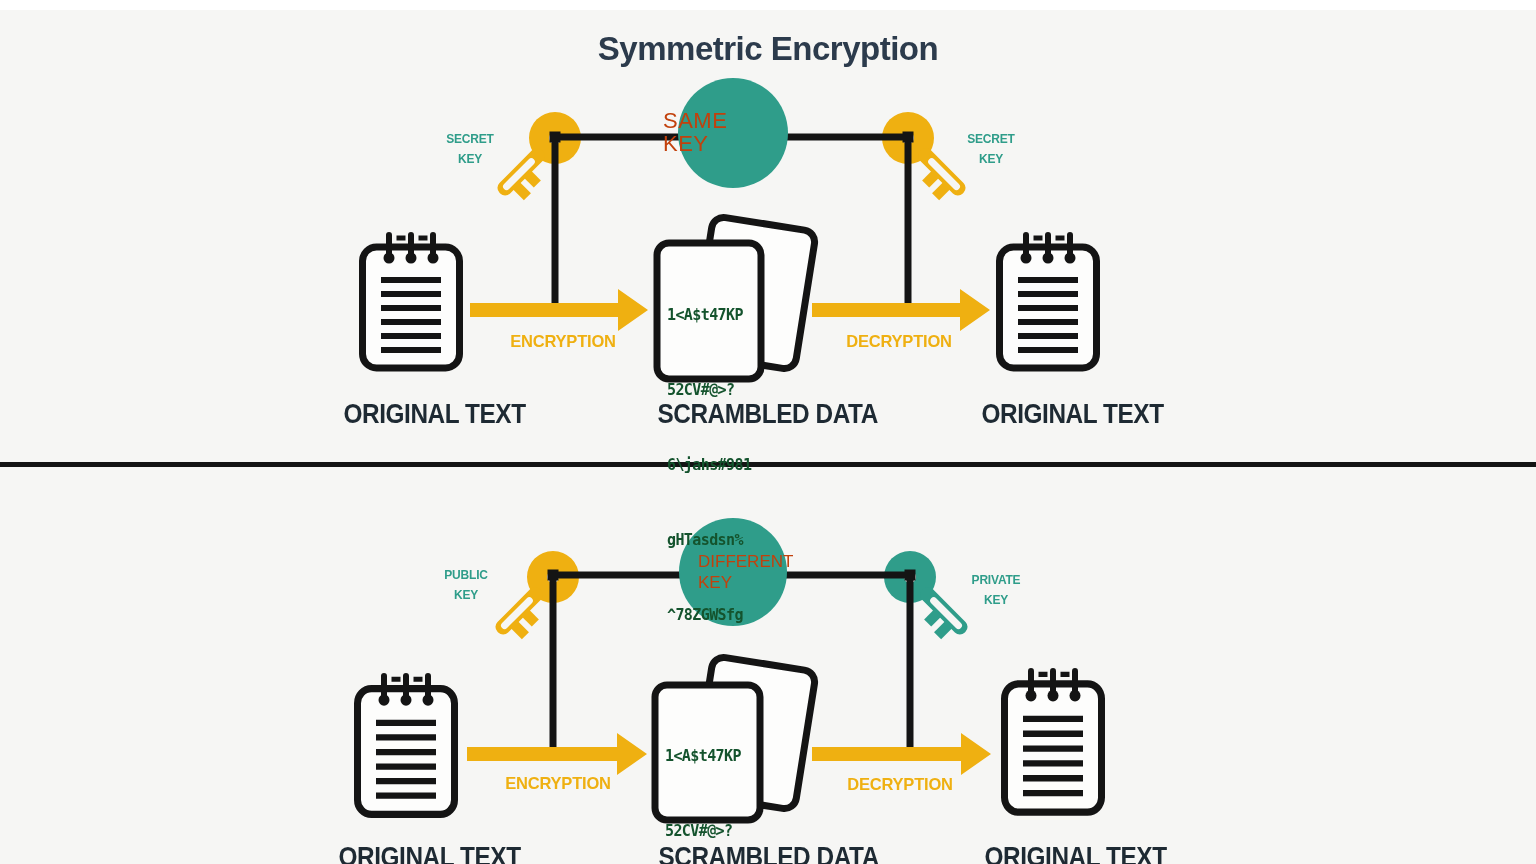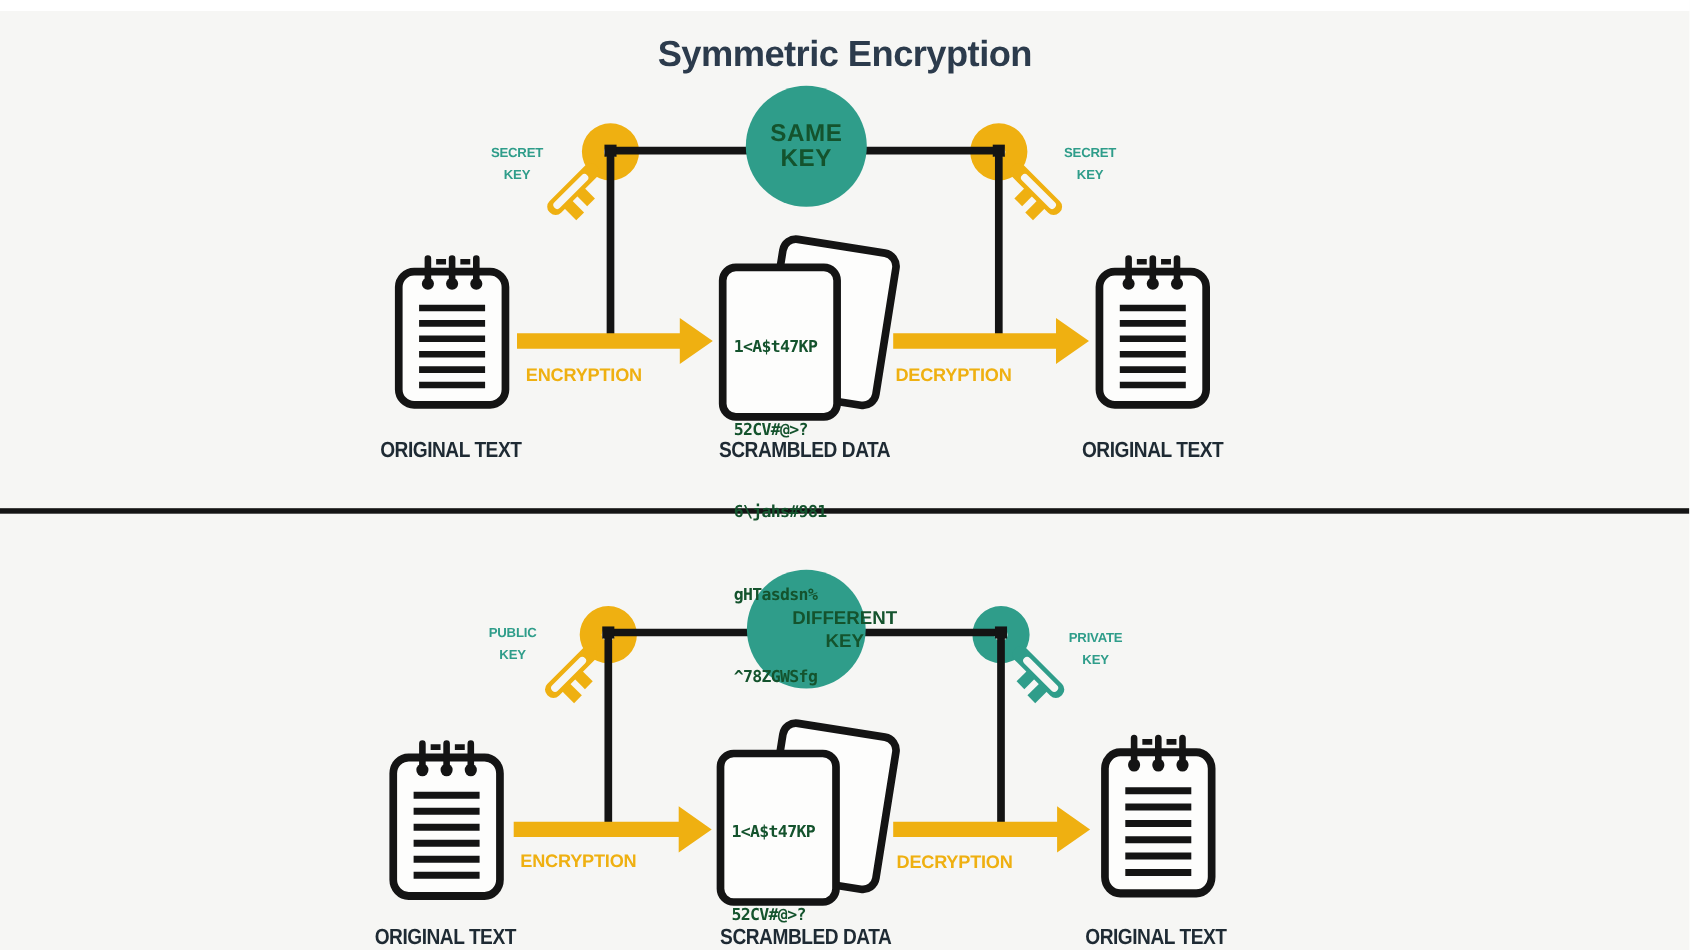--- a/index.html
+++ b/index.html
@@ -8,37 +8,37 @@
     background:var(--bg);overflow:hidden;
     font-family:"Liberation Sans",sans-serif;
   }
   .abs{position:absolute;}
   .sec-title{
     position:absolute;left:0;width:1536px;text-align:center;
     font-size:33px;font-weight:bold;color:var(--navy);letter-spacing:-0.5px;
   }
   #sym-title{top:20px;}
   #asym-title{top:459px;}
-  .badge-text{position:absolute;text-align:center;color:#14532d;font-weight:bold;}
+  .badge-text{position:absolute;text-align:left;color:#c2410c;font-weight:normal;}
   #sym-badge-text{left:663px;top:99px;width:140px;font-size:22px;line-height:23px;letter-spacing:0.5px;}
   #asym-badge-text{left:698px;top:541px;width:140px;font-size:17px;line-height:21px;}
   .key-label{position:absolute;text-align:center;color:var(--teal);font-weight:bold;
     font-size:12px;line-height:20px;letter-spacing:-0.2px;}
   #sym-left-key-label{left:408px;top:119px;width:124px;}
   #sym-right-key-label{left:929px;top:119px;width:124px;}
   #asym-left-key-label{left:404px;top:555px;width:124px;}
   #asym-right-key-label{left:934px;top:560px;width:124px;text-align:center;}
-  .flow-label{position:absolute;color:var(--gold);font-weight:bold;
+  .flow-label{position:absolute;text-align:center;color:var(--gold);font-weight:bold;
     font-size:16.5px;letter-spacing:-0.2px;}
   #sym-enc-label{left:478px;top:322px;width:170px;}
   #sym-dec-label{left:814px;top:322px;width:170px;}
   #asym-enc-label{left:473px;top:764px;width:170px;}
   #asym-dec-label{left:815px;top:765px;width:170px;}
   .doc-label{position:absolute;text-align:center;color:var(--dark);font-weight:bold;
-    font-size:20px;white-space:nowrap;}
+    font-size:28px;white-space:nowrap;}
   .doc-label .cond{display:inline-block;transform:scaleX(0.87);transform-origin:center;letter-spacing:-0.5px;}
   #sym-left-doc-label{left:330px;top:388px;width:160px;}
   #sym-mid-doc-label{left:641px;top:388px;width:180px;}
   #sym-right-doc-label{left:968px;top:388px;width:160px;}
   #asym-left-doc-label{left:325px;top:831px;width:160px;}
   #asym-mid-doc-label{left:642px;top:831px;width:180px;}
   #asym-right-doc-label{left:971px;top:831px;width:160px;}
   .cipher-text{position:absolute;font-family:"DejaVu Sans Mono",monospace;font-weight:bold;
     font-size:15px;line-height:25px;color:#14532d;white-space:pre;letter-spacing:-0.6px;}
   #sym-cipher{left:667px;top:243px;}

